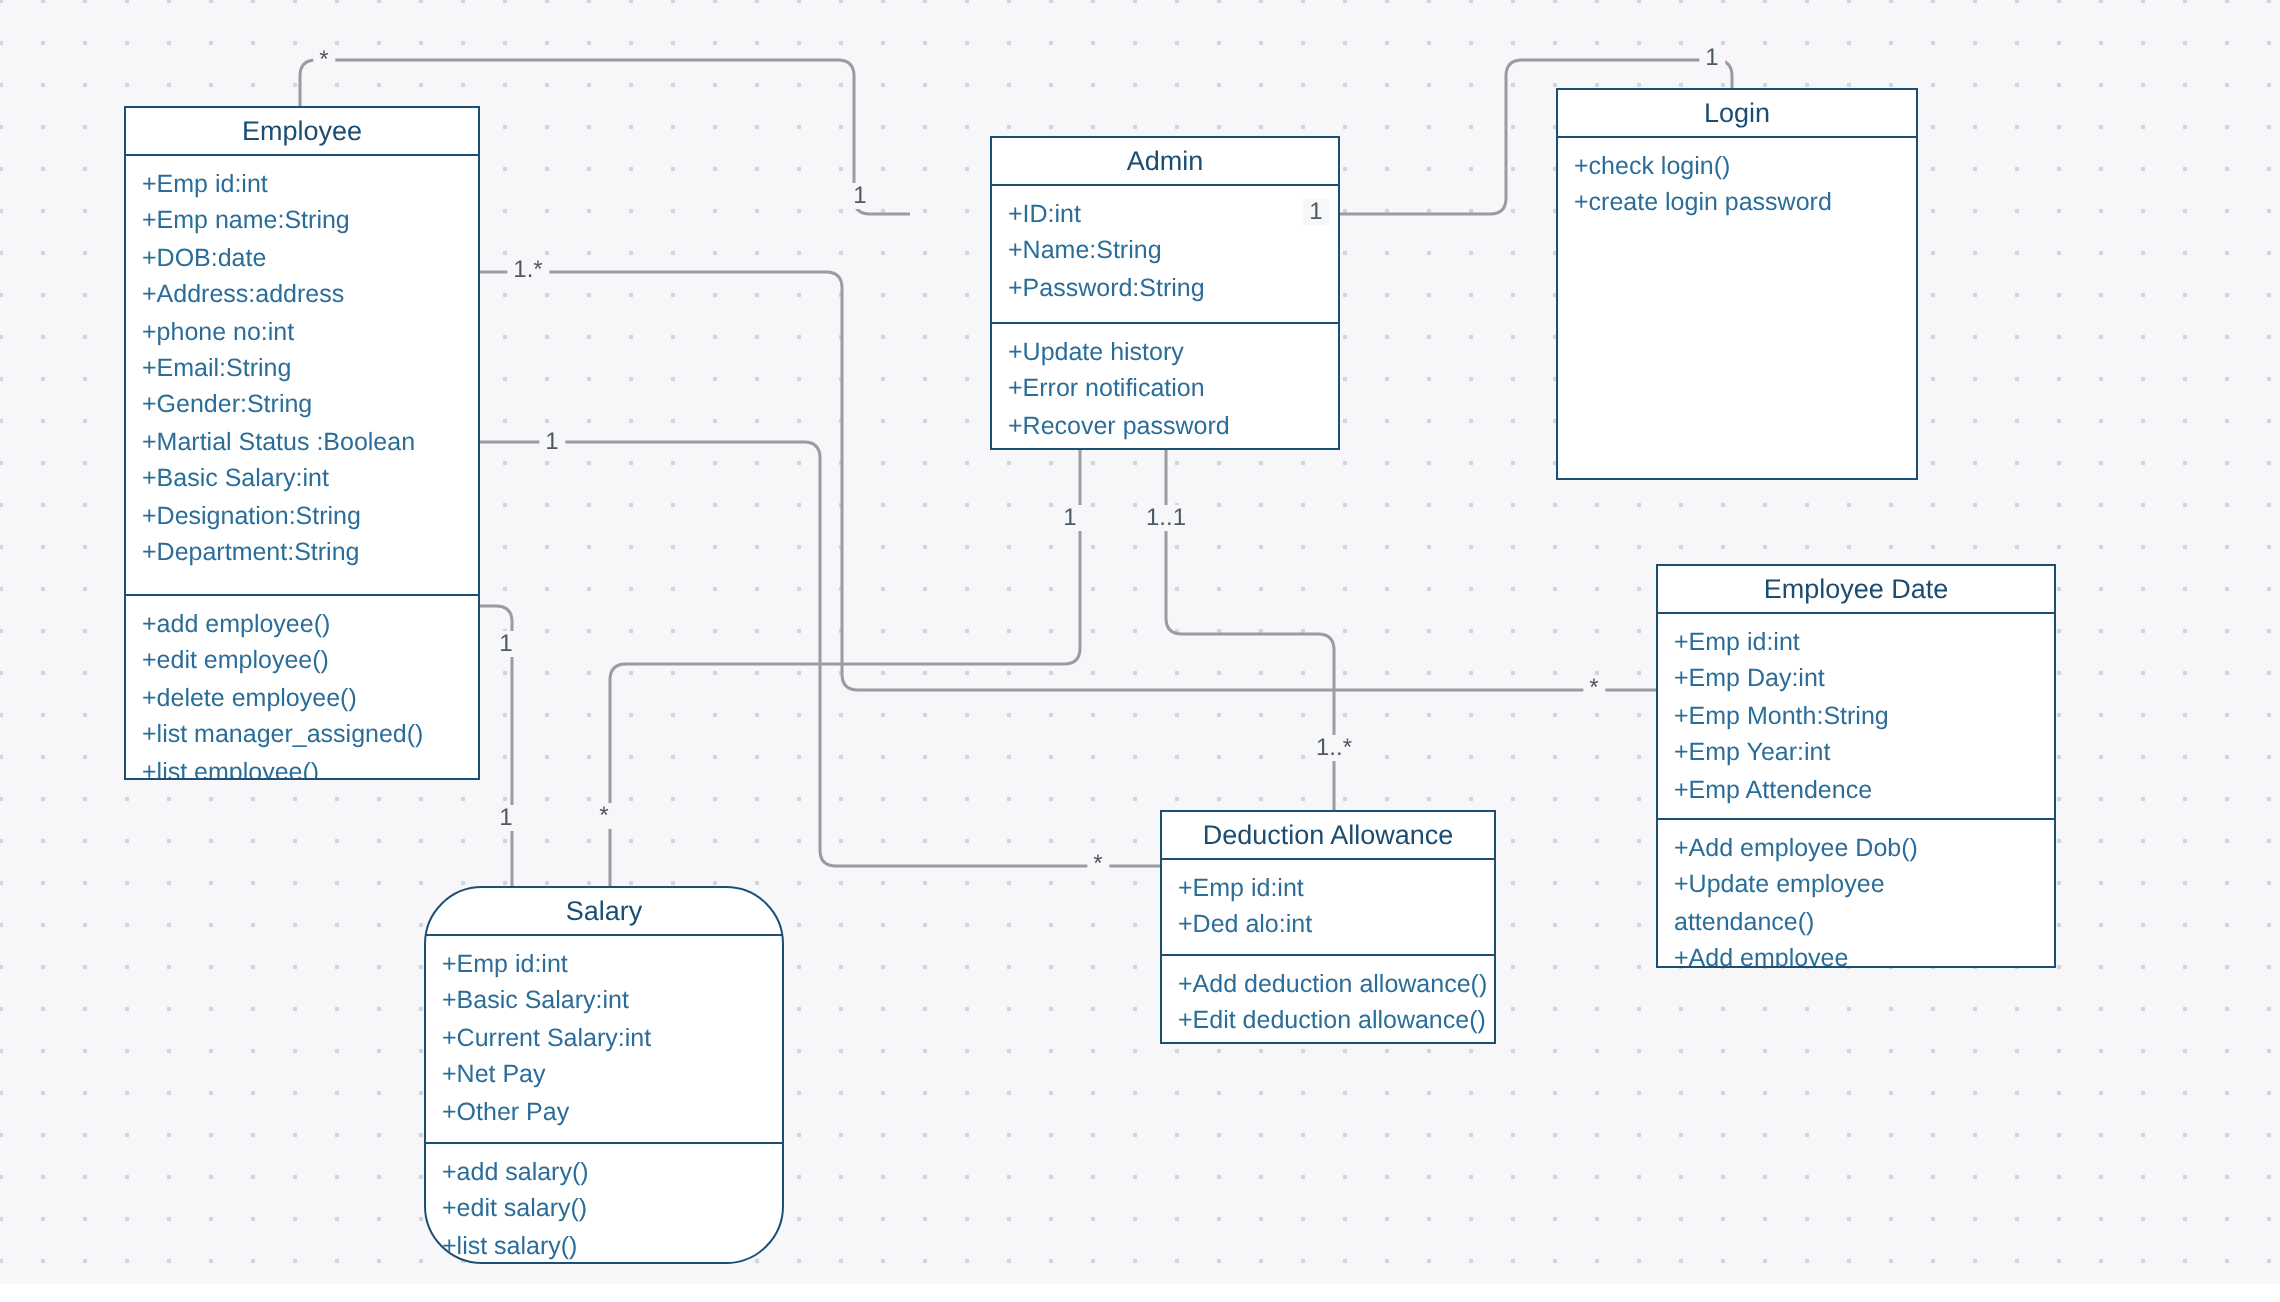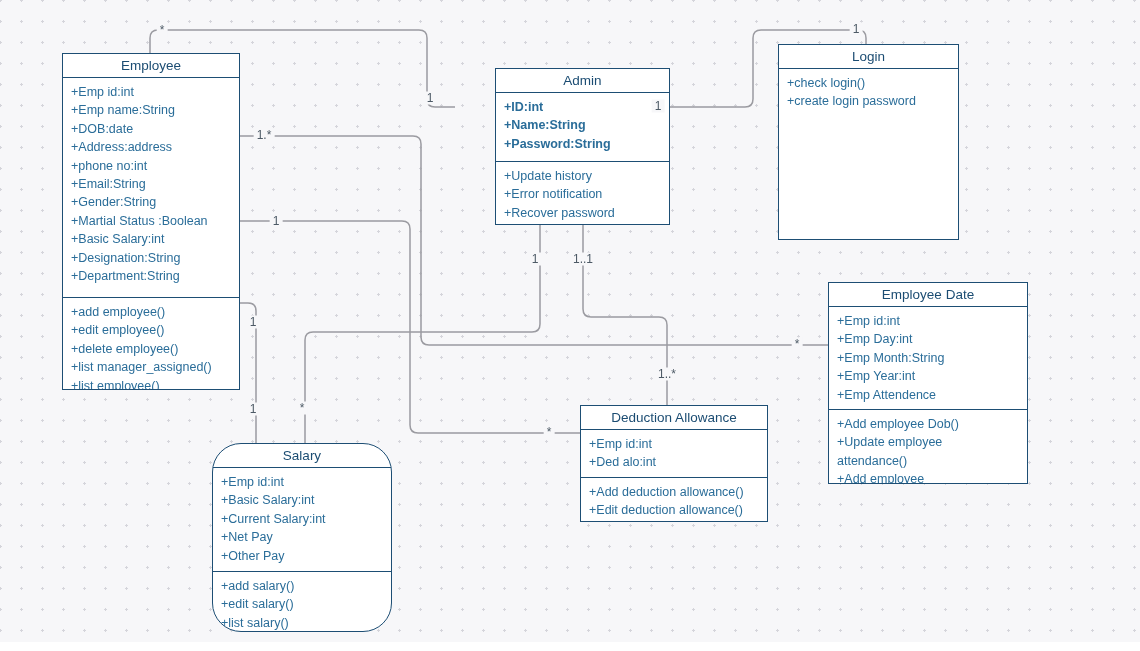--- a/index.html
+++ b/index.html
@@ -38,26 +38,26 @@
     position:absolute;z-index:3;
     transform:translate(-50%,-50%);
     font-size:12px;line-height:13px;color:#4d5a66;
     background:#f7f7f9;padding:0 3px;
   }
   .bottom-strip{position:absolute;left:0;bottom:0;width:100%;height:9px;background:#ffffff;z-index:4;}
 
   #c-employee{left:62px;top:53px;width:178px;height:337px;}
   #c-employee .attrs{height:220px;}
   #c-admin{left:455px;top:68px;width:175px;height:157px;margin-left:40px;}
-  #c-admin .attrs{height:69px;font-weight:bold;}
+  #c-admin .attrs{height:69px;}
   #c-login{left:778px;top:44px;width:181px;height:196px;justify-content:center;}
   #c-login .attrs{height:86px;}
   #c-empdate{left:828px;top:282px;width:200px;height:202px;}
   #c-empdate .attrs{height:103px;}
-  #c-deduction{left:580px;top:405px;width:188px;height:117px;}
+  #c-deduction{left:580px;top:405px;width:168px;height:117px;}
   #c-deduction .attrs{height:48px;}
   #c-salary{left:212px;top:443px;width:180px;height:189px;border-radius:29px;}
   #c-salary .attrs{height:104px;}
 </style>
 </head>
 <body>
 
 <div class="canvas">
 
   <svg class="connector-layer" width="1140" height="651" viewBox="0 0 1140 651">

